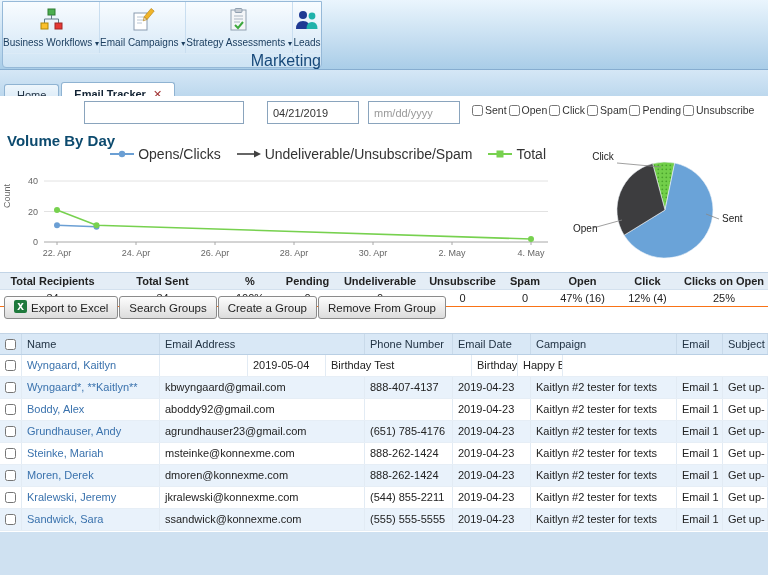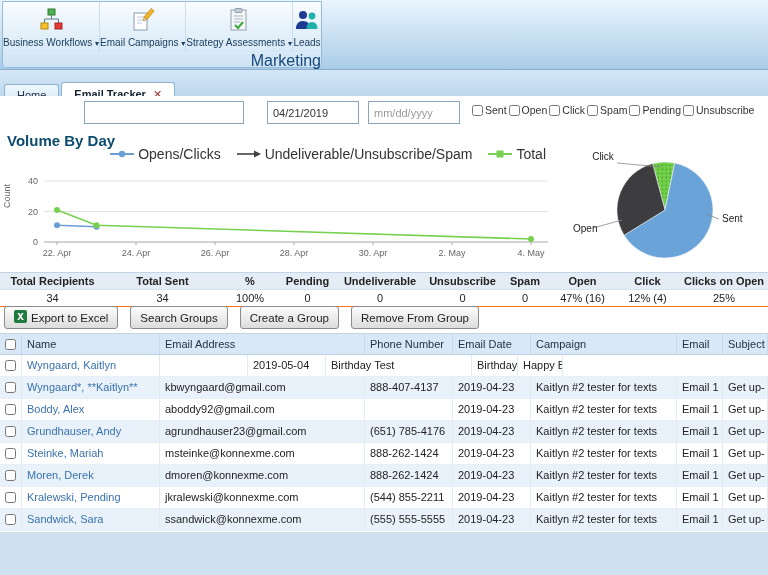--- a/index.html
+++ b/index.html
@@ -58,21 +58,21 @@
   .pie-lab{font-size:10px;fill:#222}
 
   
   .summary{position:absolute;left:0;top:176px;width:768px}
   .sum-row{display:flex}
   .sum-row.head{background:#e4edf6;border-top:1px solid #c2d4e6;border-bottom:1px solid #d4e1ee;font-weight:bold}
   .sum-row.vals{background:#fff;border-bottom:1px solid #f97316}
   .sum-cell{font-size:11px;text-align:center;padding:2px 0;color:#222;white-space:nowrap;overflow:hidden}
 
   
-  .actions-bar{position:absolute;left:4px;top:210px;display:flex;gap:12px}
+  .actions-bar{position:absolute;left:4px;top:200px;display:flex;gap:1px}
   .action-btn{display:inline-flex;align-items:center;gap:4px;height:23px;padding:0 9px;font-size:11.5px;color:#222;
     background:linear-gradient(#fdfdfd,#dcdcdc);border:1px solid #8b8b8b;border-radius:3px;cursor:pointer;white-space:nowrap}
 
   
   .dtable{position:absolute;left:0;top:237px;width:768px}
   .thead,.trow{display:flex;height:22px;line-height:21px}
   .thead{background:#d9e8f6;border-top:1px solid #c2d4e6;border-bottom:1px solid #b9cfe4}
   .tc{font-size:11px;padding:0 5px;white-space:nowrap;overflow:hidden;border-right:1px solid #e2ebf4;flex:none}
   .thead .tc{color:#234;border-right:1px solid #c9daea}
   .trow{background:#fff;border-bottom:1px solid #e6eef6}
@@ -385,21 +385,21 @@
           <div class="tc" style="width:88px">888-262-1424</div>
           <div class="tc" style="width:78px">2019-04-23</div>
           <div class="tc" style="width:146px">Kaitlyn #2 tester for texts</div>
           <div class="tc" style="width:46px">Email 1</div>
           <div class="tc" style="width:45px">Get up-</div>
         </div>
         <div class="trow">
           <div class="tc cbx" style="width:22px">
             <input type="checkbox" style="">
           </div>
-          <div class="tc link" style="width:138px">Kralewski, Pending</div>
+          <div class="tc link" style="width:138px">Kralewski, Jeremy</div>
           <div class="tc" style="width:205px">jkralewski@konnexme.com</div>
           <div class="tc" style="width:88px">(544) 855-2211</div>
           <div class="tc" style="width:78px">2019-04-23</div>
           <div class="tc" style="width:146px">Kaitlyn #2 tester for texts</div>
           <div class="tc" style="width:46px">Email 1</div>
           <div class="tc" style="width:45px">Get up-</div>
         </div>
         <div class="trow alt">
           <div class="tc cbx" style="width:22px">
             <input type="checkbox" style="">

